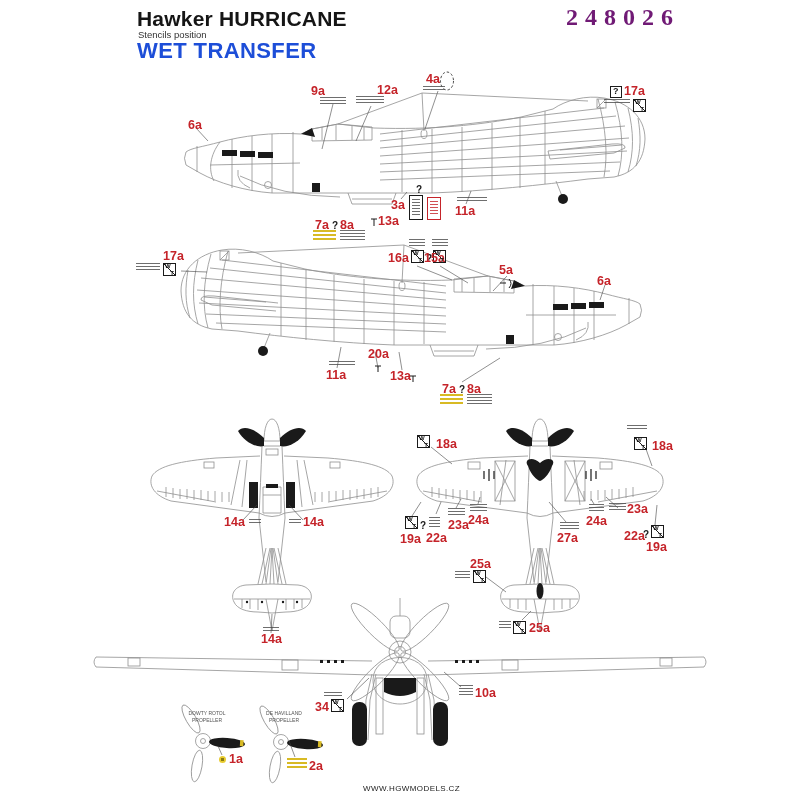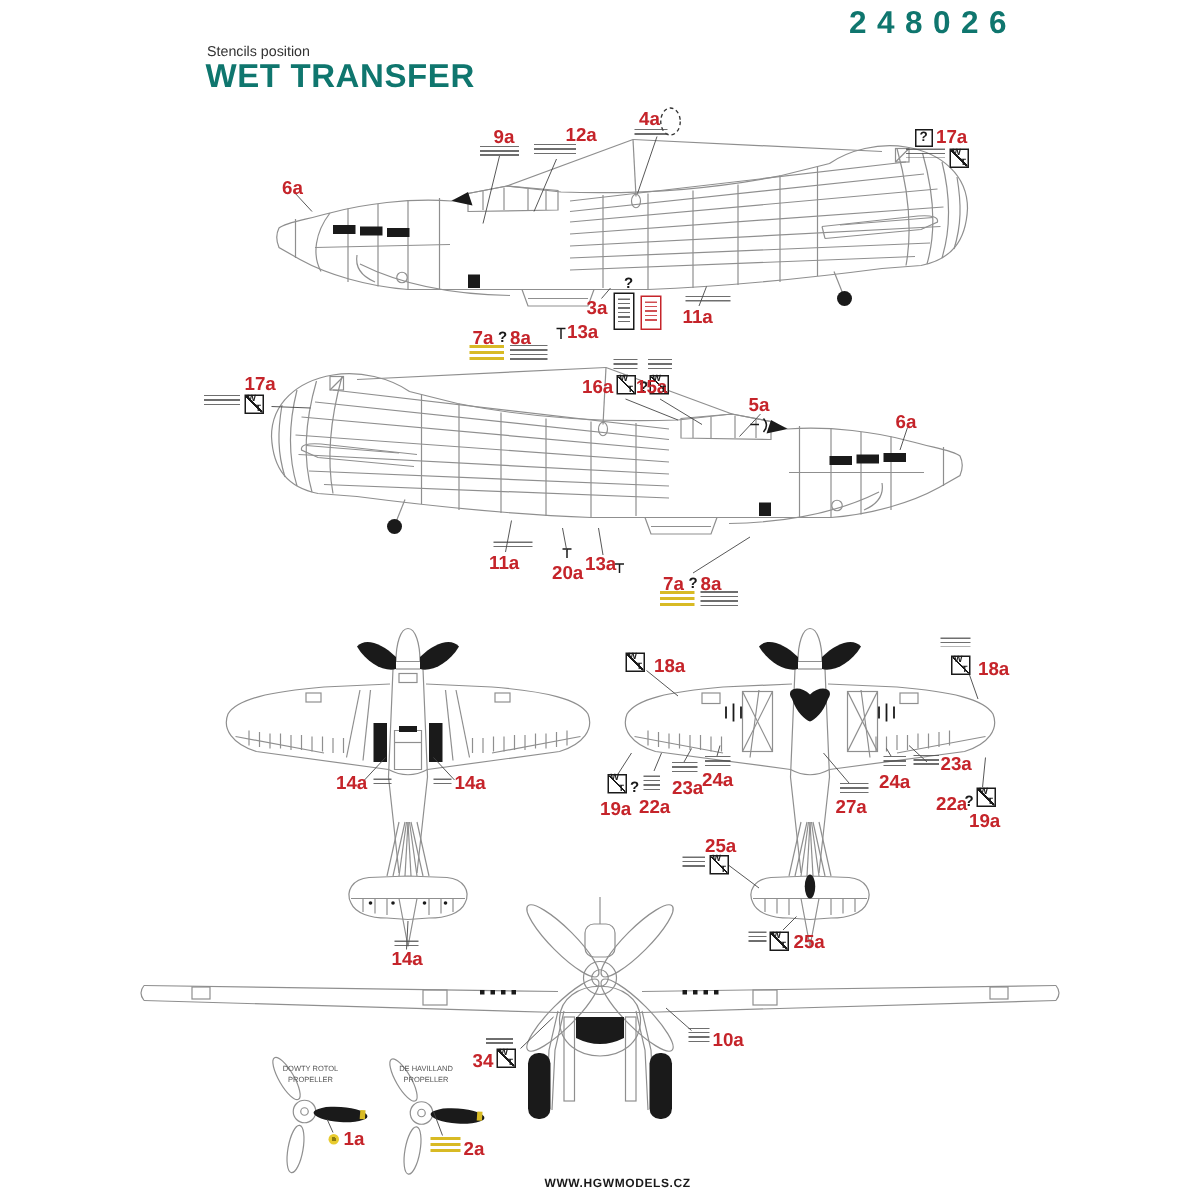--- a/index.html
+++ b/index.html
@@ -1,38 +1,38 @@
 <!DOCTYPE html>
 <html><head>
 <meta charset="utf-8">
 <style>
   html,body{margin:0;padding:0;background:#fff;}
   body{width:800px;height:800px;overflow:hidden;font-family:"Liberation Sans",sans-serif;}
   .sheet{position:relative;width:800px;height:800px;background:#ffffff;}
   .art{position:absolute;left:0;top:0;}
   .hdr-title{position:absolute;left:137px;top:7px;font-size:21px;font-weight:bold;color:#151515;letter-spacing:.2px;}
   .hdr-sub{position:absolute;left:138px;top:29px;font-size:9.5px;color:#333;}
-  .hdr-method{position:absolute;left:137px;top:38px;font-size:22px;font-weight:bold;color:#0f766e;letter-spacing:.4px;}
-  .hdr-num{position:absolute;left:566px;top:4px;font-family:Liberation Sans, sans-serif;font-size:21px;font-weight:bold;letter-spacing:7px;color:#0f766e;}
+  .hdr-method{position:absolute;left:137px;top:38px;font-size:22px;font-weight:bold;color:#1d4ed8;letter-spacing:.4px;}
+  .hdr-num{position:absolute;left:566px;top:4px;font-family:Liberation Serif, serif;font-size:24px;font-weight:bold;letter-spacing:7px;color:#701a75;}
   .lbl{position:absolute;color:#c5242a;font-weight:bold;font-size:12.5px;line-height:1;white-space:nowrap;}
   .q{position:absolute;color:#1a1a1a;font-weight:bold;font-size:10px;line-height:1;}
   .q.boxed{border:1px solid #1a1a1a;padding:0 2px 1px 2px;font-size:9px;background:#fff;}
   .micro{position:absolute;background-image:repeating-linear-gradient(to bottom,#4a4a4a 0,#4a4a4a 1px,transparent 1px,transparent 3px);opacity:.8;}
   .micro.yellow{background-image:repeating-linear-gradient(to bottom,#d8ba24 0,#d8ba24 2px,transparent 2px,transparent 4px);opacity:1;}
   .micro.red{background-image:repeating-linear-gradient(to bottom,#c5242a 0,#c5242a 1px,transparent 1px,transparent 3px);}
   .wtbox{position:absolute;width:13px;height:13px;border:1.3px solid #1a1a1a;background:#fff;box-sizing:border-box;}
   .wtbox::after{content:"";position:absolute;inset:0;background:linear-gradient(to top right,transparent 46%,#1a1a1a 46%,#1a1a1a 54%,transparent 54%);}
   .wtbox .w{position:absolute;top:-1px;left:1px;font-size:6px;font-weight:bold;color:#1a1a1a;line-height:1;z-index:1;}
   .wtbox .t{position:absolute;bottom:-1px;right:1px;font-size:6px;font-weight:bold;color:#1a1a1a;line-height:1;z-index:1;}
   .sbox{position:absolute;border:1px solid #1a1a1a;background:#fff;box-sizing:border-box;}
   .sbox.redbox{border-color:#c5242a;}
   .sbox .inner{position:absolute;left:2px;right:2px;top:3px;bottom:3px;}
   .propname{position:absolute;font-size:5px;color:#555;line-height:1.3;text-align:center;width:44px;}
   .ydot{position:absolute;width:7px;height:7px;border-radius:50%;background:radial-gradient(circle,#8a7a10 0 1.5px,#e8cb2e 1.5px);}
-  .footer-url{position:absolute;left:363px;top:784px;font-size:8px;font-weight:bold;color:#1a1a1a;letter-spacing:.4px;}
+  .footer-url{position:absolute;left:363px;top:784px;font-size:8px;font-weight:normal;color:#1a1a1a;letter-spacing:.4px;}
 </style>
 </head>
 <body>
 
 <div class="sheet">
 
   <svg class="art" width="800" height="800" viewBox="0 0 800 800">
 
     <g stroke="#8f8f8f" stroke-width="0.8" fill="none">
       <path d="M186,152 Q183,158 186,165 L200,173 C218,183 245,191 272,193 L432,193 C485,191 542,185 588,179 L614,177 C634,173 644,161 645,139 C645,117 628,102 604,98 C586,95 566,100 553,109 L521,117 C481,125 432,130 374,128 L338,124 L312,129 L301,134 C272,132 242,136 220,142 C202,147 191,148 186,152 Z"></path>
@@ -387,26 +387,27 @@
       <line x1="655" y1="525" x2="657" y2="505"></line>
       <line x1="486" y1="577" x2="506" y2="592"></line>
       <line x1="522" y1="620" x2="531" y2="611"></line>
       <line x1="347" y1="699" x2="369" y2="678"></line>
       <line x1="461" y1="687" x2="444" y2="672"></line>
       <line x1="222" y1="755" x2="218" y2="746"></line>
       <line x1="295" y1="757" x2="289" y2="741"></line>
     </g>
   </svg>
 
+  <div class="hdr-title">Hawker HURRICANE</div>
   <div class="hdr-sub">Stencils position</div>
   <div class="hdr-method">WET TRANSFER</div>
   <div class="hdr-num">248026</div>
 
   <div class="lbl" style="left:188px;top:119px">6a</div>
-  <div class="lbl" style="left:329px;top:85px">9a</div>
+  <div class="lbl" style="left:311px;top:85px">9a</div>
   <span class="micro" style="left:320px;top:97px;width:26px;height:7px"></span>
   <div class="lbl" style="left:377px;top:84px">12a</div>
   <span class="micro" style="left:356px;top:96px;width:28px;height:8px"></span>
   <div class="lbl" style="left:426px;top:73px">4a</div>
   <span class="micro" style="left:423px;top:86px;width:22px;height:6px"></span>
   <span class="q boxed" style="left:610px;top:86px">?</span>
   <div class="lbl" style="left:624px;top:85px">17a</div>
   <span class="micro" style="left:604px;top:99px;width:26px;height:6px"></span>
   <span class="wtbox" style="left:633px;top:99px">
       <span class="w">W</span>
@@ -445,21 +446,21 @@
   <span class="micro" style="left:432px;top:239px;width:16px;height:8px"></span>
   <span class="wtbox" style="left:433px;top:250px">
       <span class="w">W</span>
       <span class="t">T</span>
     </span>
   <div class="lbl" style="left:424px;top:252px">15a</div>
   <div class="lbl" style="left:499px;top:264px">5a</div>
   <div class="lbl" style="left:597px;top:275px">6a</div>
   <div class="lbl" style="left:326px;top:369px">11a</div>
   <span class="micro" style="left:329px;top:361px;width:26px;height:5px"></span>
-  <div class="lbl" style="left:368px;top:376px">20a</div>
+  <div class="lbl" style="left:368px;top:348px">20a</div>
   <div class="lbl" style="left:390px;top:370px">13a</div>
   <div class="lbl" style="left:442px;top:383px">7a</div>
   <span class="q" style="left:459px;top:385px">?</span>
   <div class="lbl" style="left:467px;top:383px">8a</div>
   <span class="micro yellow" style="left:440px;top:394px;width:23px;height:10px"></span>
   <span class="micro" style="left:467px;top:394px;width:25px;height:10px"></span>
 
   <div class="lbl" style="left:224px;top:516px">14a</div>
   <span class="micro" style="left:249px;top:519px;width:12px;height:5px"></span>
   <span class="micro" style="left:289px;top:519px;width:12px;height:5px"></span>

